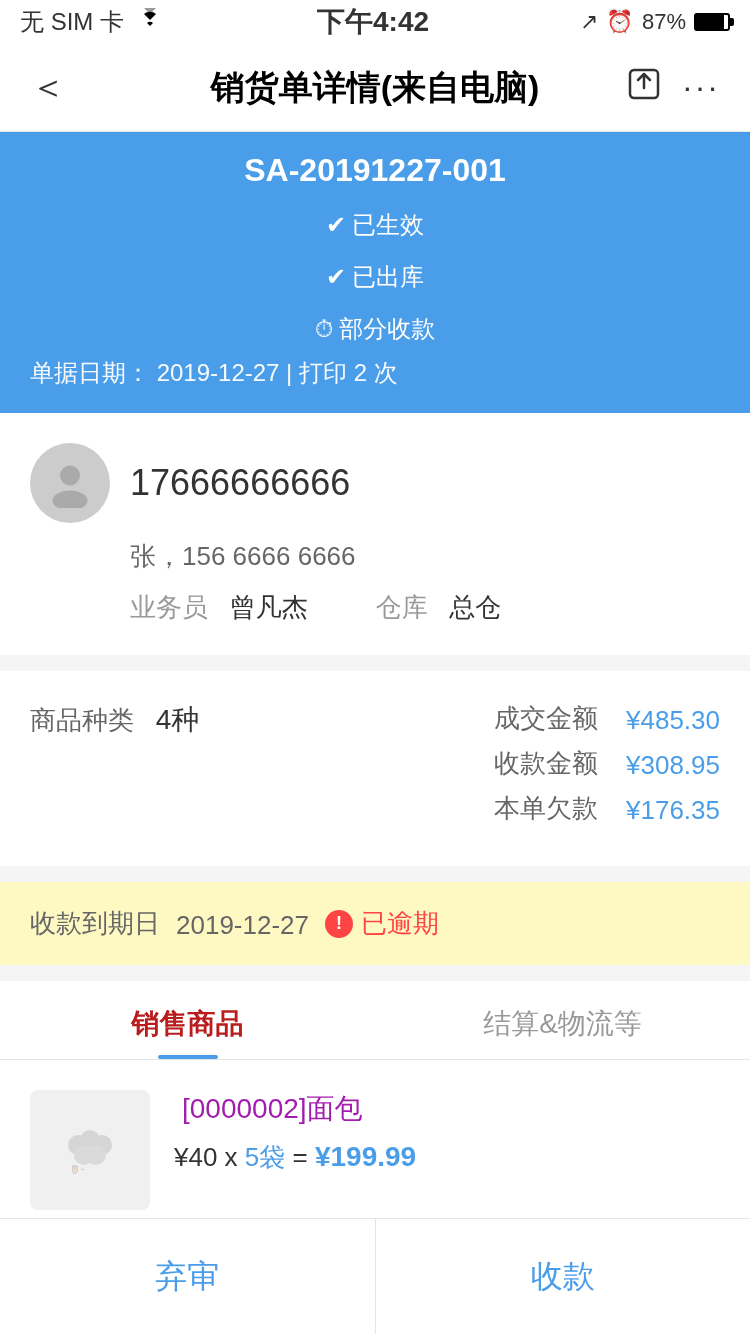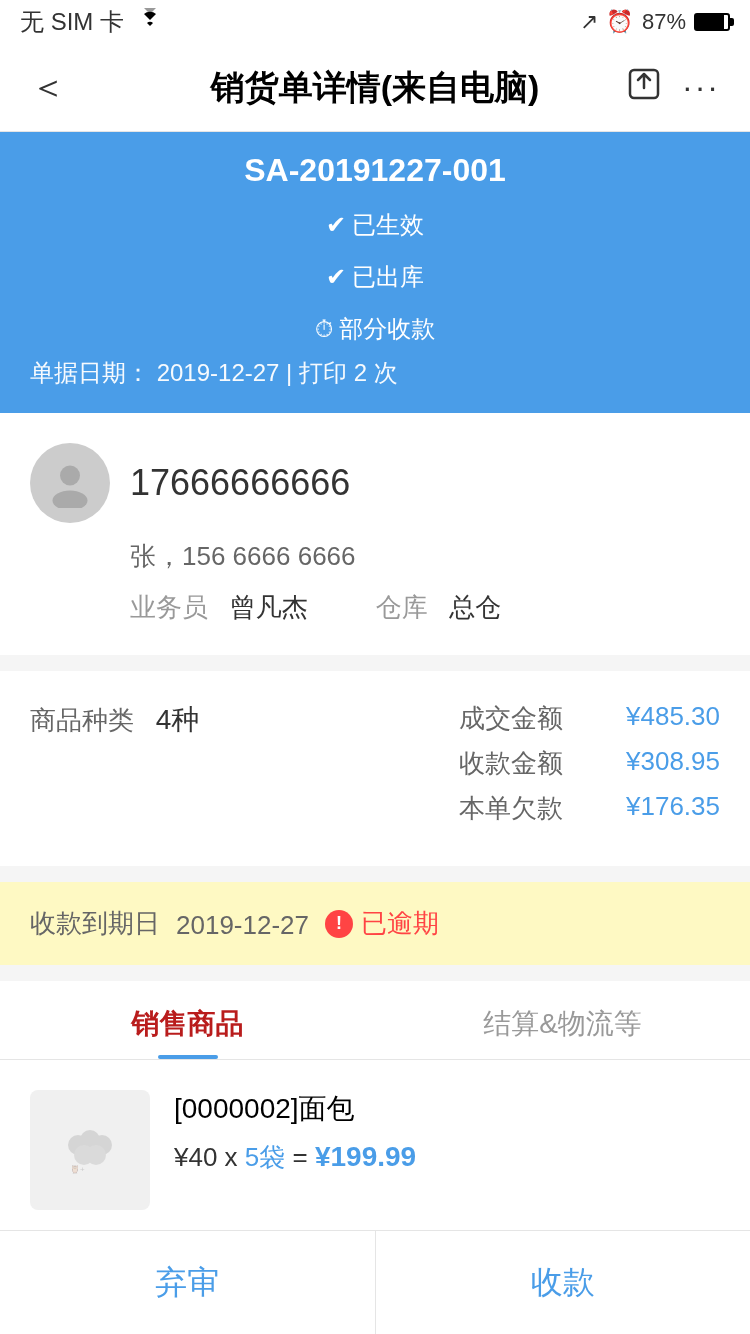--- a/index.html
+++ b/index.html
@@ -143,23 +143,24 @@
       display: flex;
       align-items: flex-start;
       justify-content: space-between;
     }
     .summary-left { font-size: 26px; color: #666; }
     .summary-left .count { color: #333; font-weight: 500; font-size: 28px; }
     .summary-right { text-align: right; }
     .summary-row {
       display: flex;
       justify-content: space-between;
-      gap: 63px;
+      gap: 28px;
       margin-bottom: 10px;
       font-size: 26px;
+      align-items: flex-end;
     }
     .summary-row-label { color: #666; }
     .summary-row-value { color: #4a9de8; font-weight: 500; }
 
     
     .due-section {
       background: #fef9c3;
       padding: 24px 30px;
       margin-bottom: 16px;
       display: flex;
@@ -240,23 +241,24 @@
       flex-shrink: 0;
       display: flex;
       align-items: center;
       justify-content: center;
       overflow: hidden;
     }
     .product-thumb svg { width: 60px; height: 60px; opacity: 0.3; }
     .product-info { flex: 1; }
     .product-name {
       font-size: 28px;
-      color: #000000;
+      color: #a21caf;
       font-weight: 500;
       margin-bottom: 12px;
+      margin-left: 8px;
     }
     .product-sku {
       display: inline-block;
       background: #f0f0f0;
       color: #888;
       font-size: 22px;
       padding: 4px 14px;
       border-radius: 4px;
       margin-bottom: 12px;
     }
@@ -265,21 +267,21 @@
       color: #333;
     }
     .product-price .qty { color: #4a9de8; }
     .product-price .total { color: #4a9de8; font-weight: 600; font-size: 28px; }
 
     
     .bottom-bar {
       position: fixed;
       bottom: 0;
       width: 750px;
-      height: 104px;
+      height: 116px;
       background: #fff;
       border-top: 1px solid #e5e5e5;
       display: flex;
       align-items: center;
     }
     .bottom-btn {
       flex: 1;
       text-align: center;
       font-size: 32px;
       font-weight: 500;
@@ -301,20 +303,21 @@
   <div class="status-left">
     <span>无 SIM 卡</span>
     <span>
       <svg width="32" height="22" viewBox="0 0 32 22">
           <path d="M16 18l3-3a4 4 0 00-6 0l3 3z" fill="#000"></path>
           <path d="M16 12l6-6a9 9 0 00-12 0l6 6z" fill="#000"></path>
           <path d="M16 6l9-9a14 14 0 00-18 0l9 9z" fill="#000" opacity="0.4"></path>
         </svg>
     </span>
   </div>
+  <div style="font-size:28px;font-weight:600;">下午4:42</div>
   <div class="status-right">
     <span>↗</span>
     <span>⏰</span>
     <span>87%</span>
     <span style="display:inline-block;width:36px;height:18px;border:2px solid #000;border-radius:3px;position:relative;background:linear-gradient(to right,#000 87%,transparent 87%);">
       <span style="position:absolute;right:-6px;top:50%;transform:translateY(-50%);width:4px;height:8px;background:#000;border-radius:0 2px 2px 0;display:block;"></span>
     </span>
   </div>
 </div>
 

